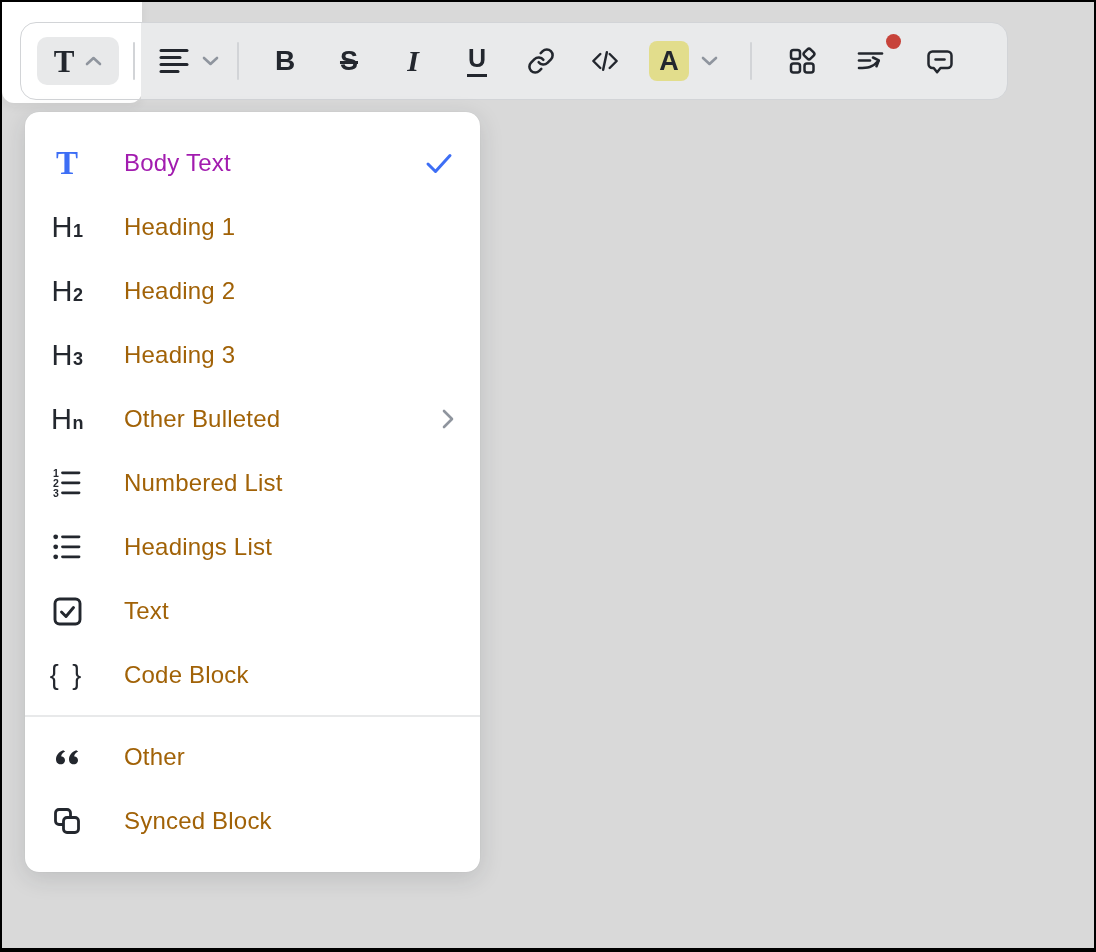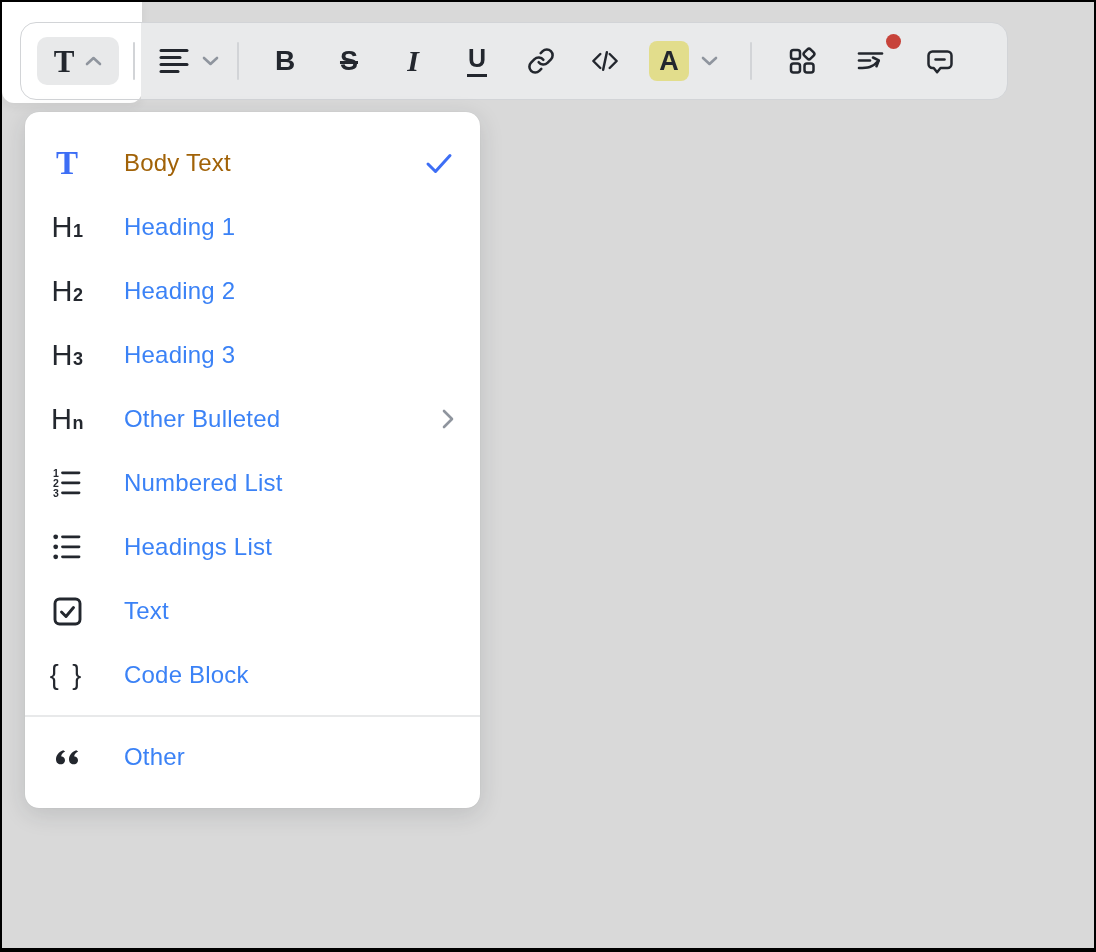--- a/index.html
+++ b/index.html
@@ -47,22 +47,22 @@
   .dot{position:absolute;top:-7px;right:-10px;width:15px;height:15px;border-radius:50%;background:#c7433a;}
 
   
   .menu{
     position:absolute;left:25px;top:112px;width:455px;box-sizing:border-box;
     background:#fff;border-radius:14px;padding:19px 0;z-index:3;
     box-shadow:0 6px 24px rgba(31,35,41,.14), 0 0 1px rgba(31,35,41,.15);
   }
   .menu-item{height:64px;display:flex;align-items:center;cursor:pointer;}
   .mi-icon{width:36px;margin-left:24px;display:flex;align-items:center;justify-content:center;flex:none;color:#23272e;}
-  .mi-label{margin-left:39px;font-size:24px;color:#3b82f6;letter-spacing:.2px;white-space:nowrap;}
-  .menu-item.selected .mi-label{color:#a16207;}
+  .mi-label{margin-left:39px;font-size:24px;color:#a16207;letter-spacing:.2px;white-space:nowrap;}
+  .menu-item.selected .mi-label{color:#a21caf;}
   .mi-trail{margin-left:auto;margin-right:26px;display:flex;align-items:center;flex:none;}
   .menu-divider{height:1.5px;background:#e8e9ea;margin:8px 0;}
 
   .ic-t{font-family:"Liberation Serif",serif;font-size:33px;font-weight:600;color:#3d6ef5;line-height:1;}
   .ic-h{font-size:29px;font-weight:500;color:#23272e;line-height:1;letter-spacing:-.5px;display:flex;align-items:baseline;}
   .ic-h .sub{font-size:18px;font-weight:700;margin-left:1px;}
   .ic-code{font-size:27px;font-weight:500;color:#23272e;line-height:1;letter-spacing:3px;white-space:nowrap;}
   svg{display:block;}
 </style>
 </head>
@@ -286,15 +286,24 @@
     <div class="menu-divider"></div>
     <div class="menu-item">
       <span class="mi-icon">
         <svg width="32" height="32" viewBox="0 0 32 32" fill="#23272e">
           <path d="M12.2 9.3 C7.7 11.1 5 14.4 5 18.4 C5 21.3 7 23.3 9.7 23.3 C12.2 23.3 14 21.6 14 19.2 C14 17 12.4 15.4 10.1 15.2 C10.7 12.9 12.3 11.3 14.2 10.5 Z"></path>
           <path d="M25.2 9.3 C20.7 11.1 18 14.4 18 18.4 C18 21.3 20 23.3 22.7 23.3 C25.2 23.3 27 21.6 27 19.2 C27 17 25.4 15.4 23.1 15.2 C23.7 12.9 25.3 11.3 27.2 10.5 Z"></path>
         </svg>
       </span>
       <span class="mi-label">Other</span>
     </div>
+    <div class="menu-item">
+      <span class="mi-icon">
+        <svg width="32" height="32" viewBox="0 0 32 32">
+          <rect x="4.5" y="4.5" width="15" height="15" rx="3.5" fill="none" stroke="#23272e" stroke-width="2.8"></rect>
+          <rect x="12.5" y="12.5" width="15" height="15" rx="3.5" fill="#fff" stroke="#23272e" stroke-width="2.8"></rect>
+        </svg>
+      </span>
+      <span class="mi-label">Synced Block</span>
+    </div>
   </div>
 
 <div class="frame"></div>
 
 </body></html>

